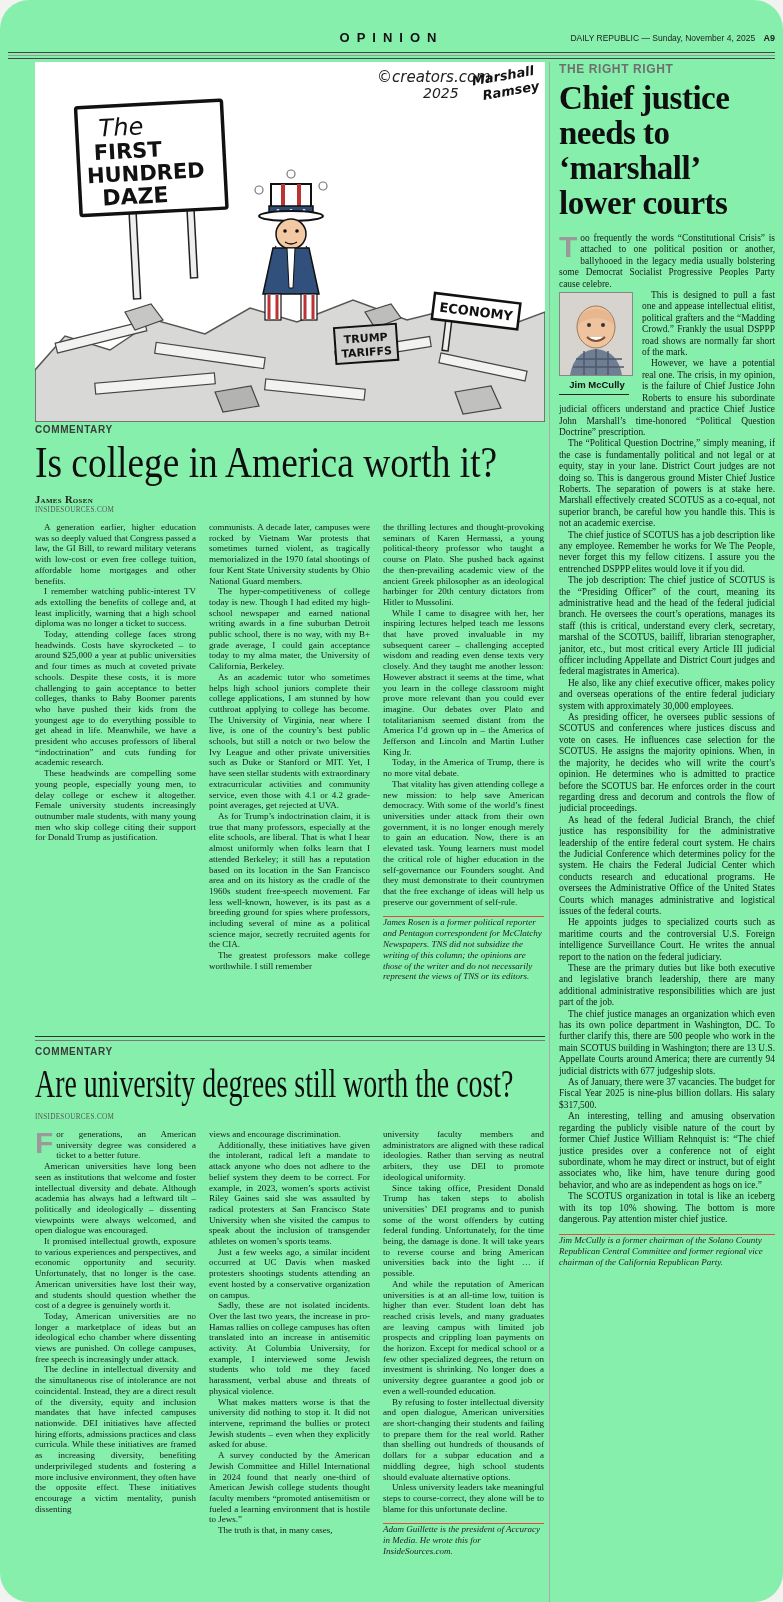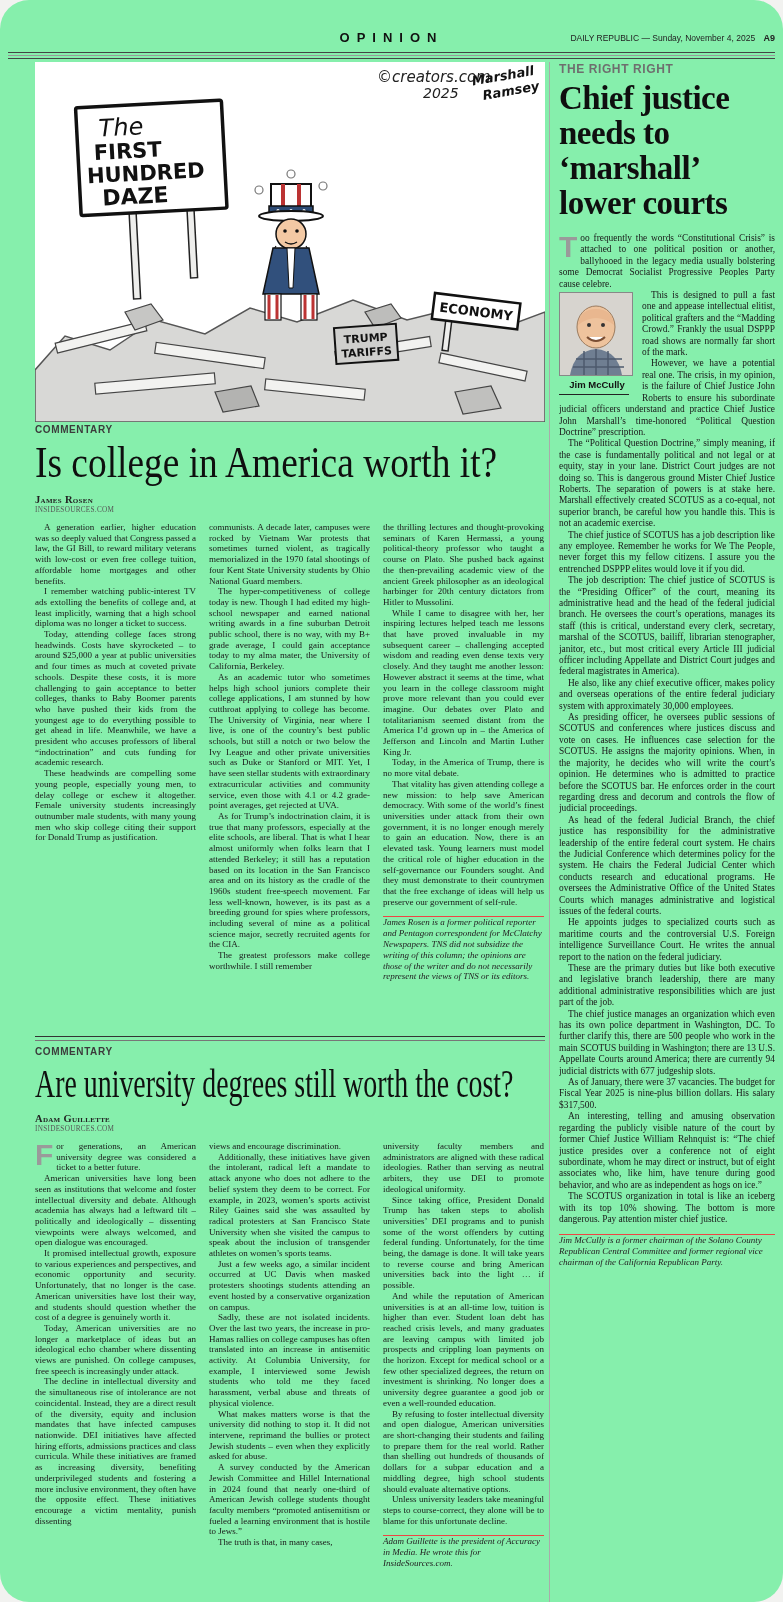--- a/index.html
+++ b/index.html
@@ -201,21 +201,20 @@
   </section>
 
   <div class="sep-rule"></div>
 
   <section class="article2">
     <div class="kicker">COMMENTARY</div>
     <div class="headline-wrap">
       <h1 class="h-big">Are university degrees still worth the cost?</h1>
     </div>
     <div class="byline">
-      <span class="by-name">Adam Guillette</span>
       <span class="by-org">InsideSources.com</span>
     </div>
     <div class="cols">
       <div class="col">
           <p class="dropcap">For generations, an American university degree was considered a ticket to a better future.</p>
           <p>American universities have long been seen as institutions that welcome and foster intellectual diversity and debate. Although academia has always had a leftward tilt – politically and ideologically – dissenting viewpoints were always welcomed, and open dialogue was encouraged.</p>
           <p>It promised intellectual growth, exposure to various experiences and perspectives, and economic opportunity and security. Unfortunately, that no longer is the case. American universities have lost their way, and students should question whether the cost of a degree is genuinely worth it.</p>
           <p>Today, American universities are no longer a marketplace of ideas but an ideological echo chamber where dissenting views are punished. On college campuses, free speech is increasingly under attack.</p>
           <p>The decline in intellectual diversity and the simultaneous rise of intolerance are not coincidental. Instead, they are a direct result of the diversity, equity and inclusion mandates that have infected campuses nationwide. DEI initiatives have affected hiring efforts, admissions practices and class curricula. While these initiatives are framed as increasing diversity, benefiting underprivileged students and fostering a more inclusive environment, they often have the opposite effect. These initiatives encourage a victim mentality, punish dissenting</p>
         </div>

